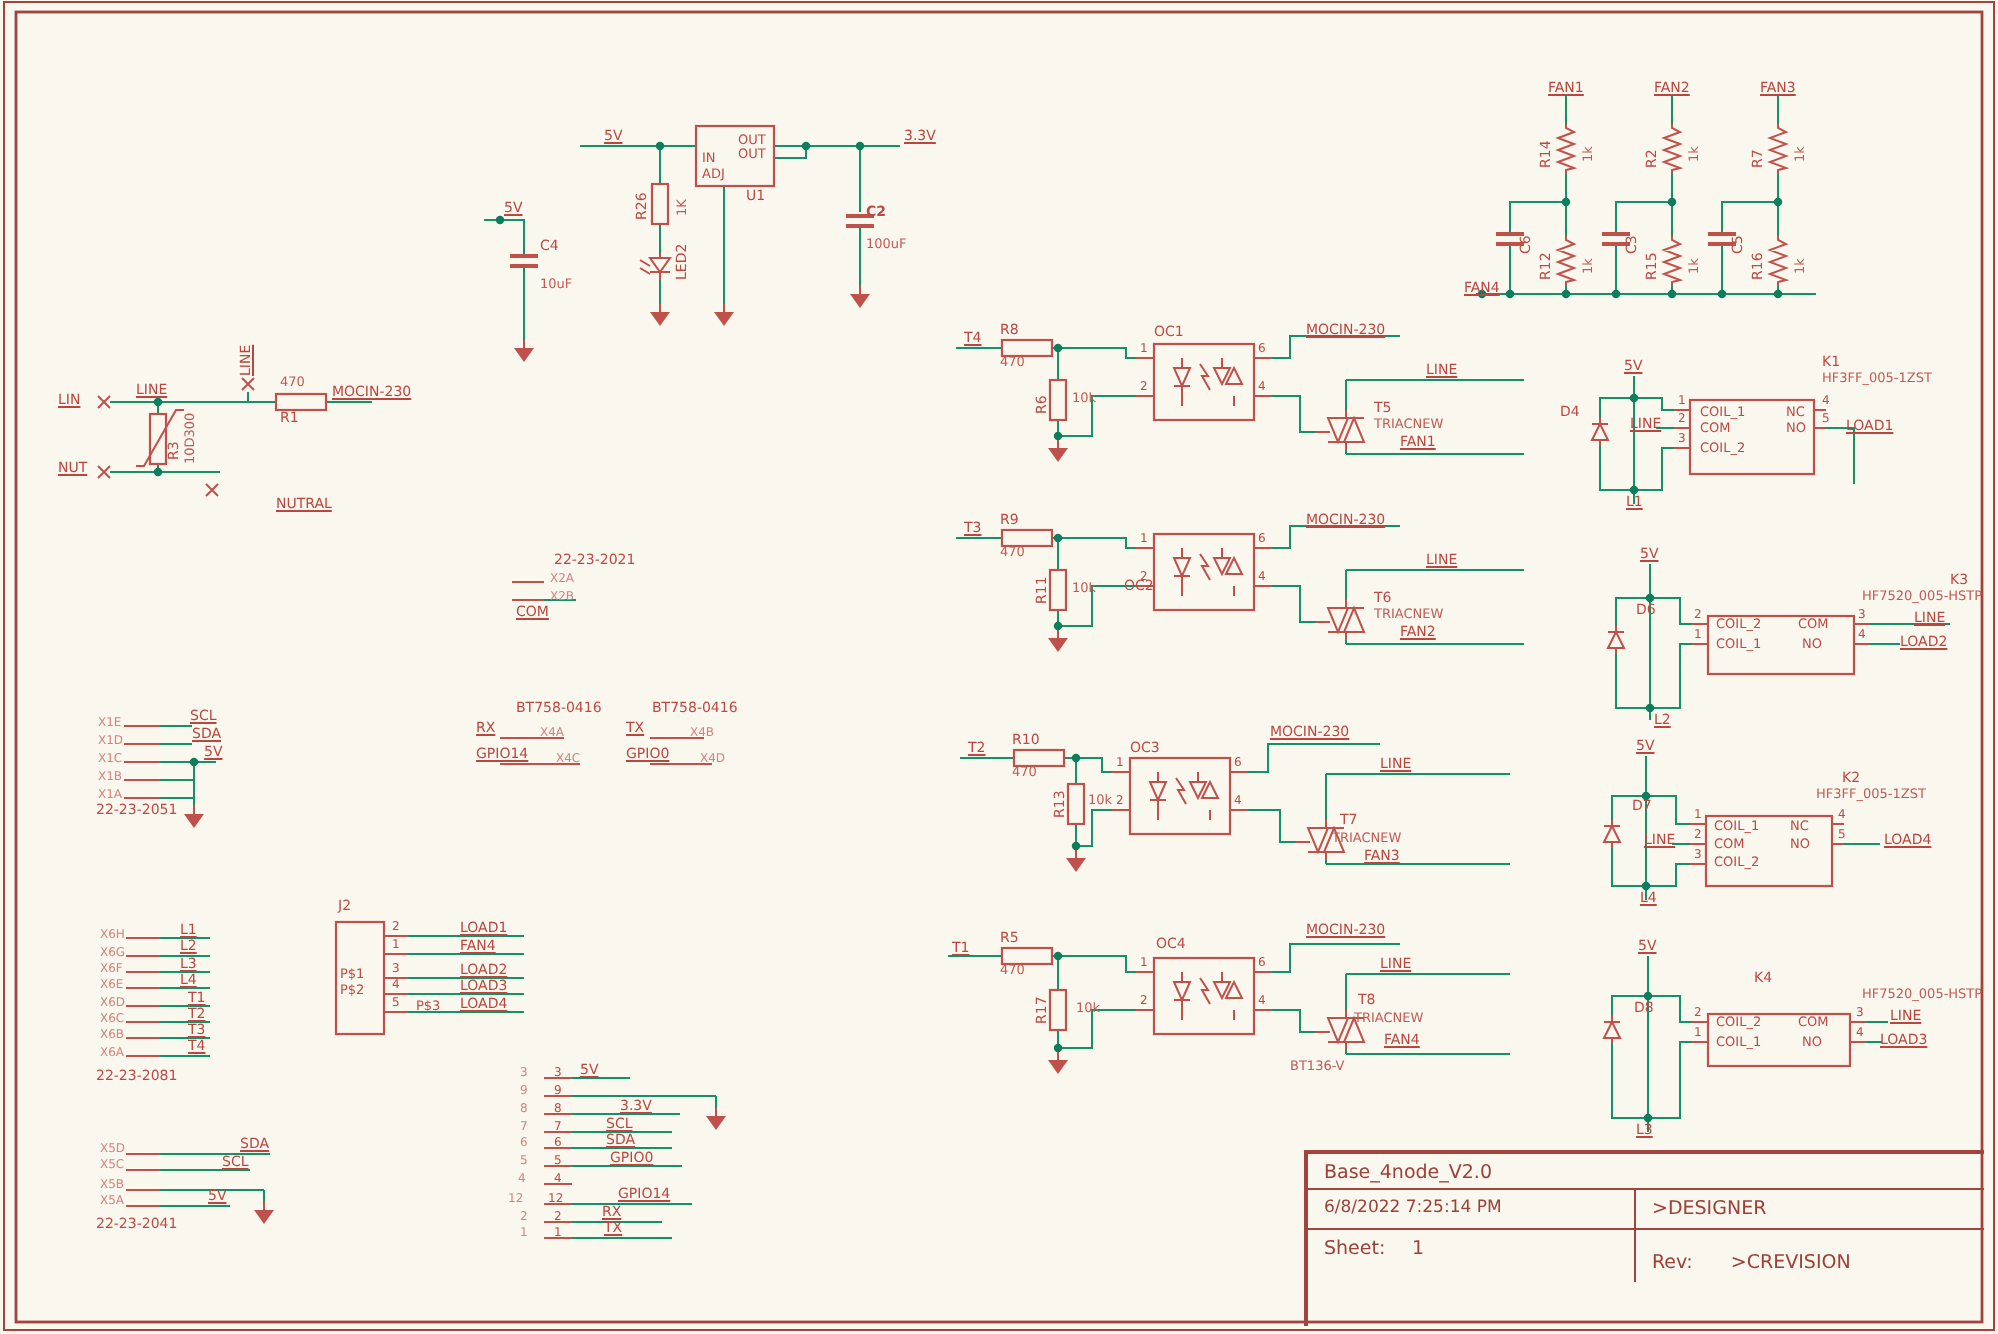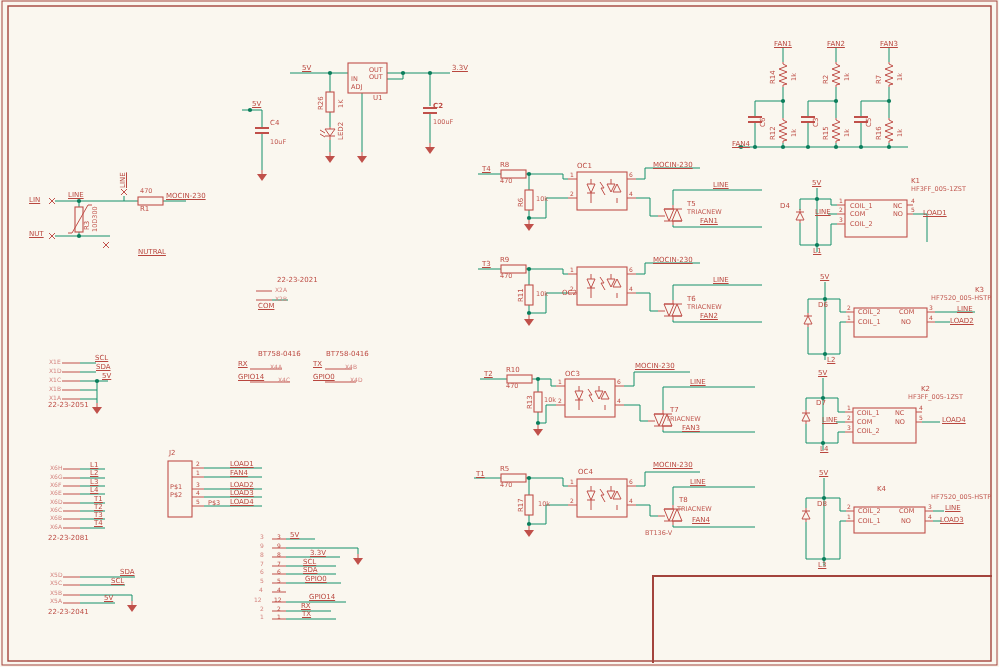--- a/index.html
+++ b/index.html
@@ -483,14 +483,29 @@
       <span class="lbl net" style="left: 310px; top: 550px;">3.3V</span>
       <span class="lbl net" style="left: 303px; top: 559px;">SCL</span>
       <span class="lbl net" style="left: 303px; top: 567px;">SDA</span>
       <span class="lbl net" style="left: 305px; top: 576px;">GPIO0</span>
       <span class="lbl net" style="left: 309px; top: 594px;">GPIO14</span>
       <span class="lbl net" style="left: 301px; top: 603px;">RX</span>
       <span class="lbl net" style="left: 302px; top: 611px;">TX</span>
     </div>
 
 <div class="tblock">
+  <div class="trow" style="height:18px">
+    <span class="tcell" style="font-size:9.5px">Base_4node_V2.0</span>
+  </div>
+  <div class="trow" style="height:20px">
+    <span class="tcell" style="font-size:8.5px">6/8/2022 7:25:14 PM</span>
+    <div class="tsplit" style="font-size:9.5px">&gt;DESIGNER</div>
+  </div>
+  <div class="trow" style="height:26px;border-bottom:none">
+    <span class="tcell" style="font-size:9.5px">Sheet:</span>
+    <span class="tcell" style="left:52px;font-size:9.5px">1</span>
+    <div class="tsplit">
+      <span style="font-size:9.5px">Rev:</span>
+      <span style="font-size:9.5px;margin-left:14px">&gt;CREVISION</span>
+    </div>
+  </div>
 </div>
 </div>
 
 </body></html>

